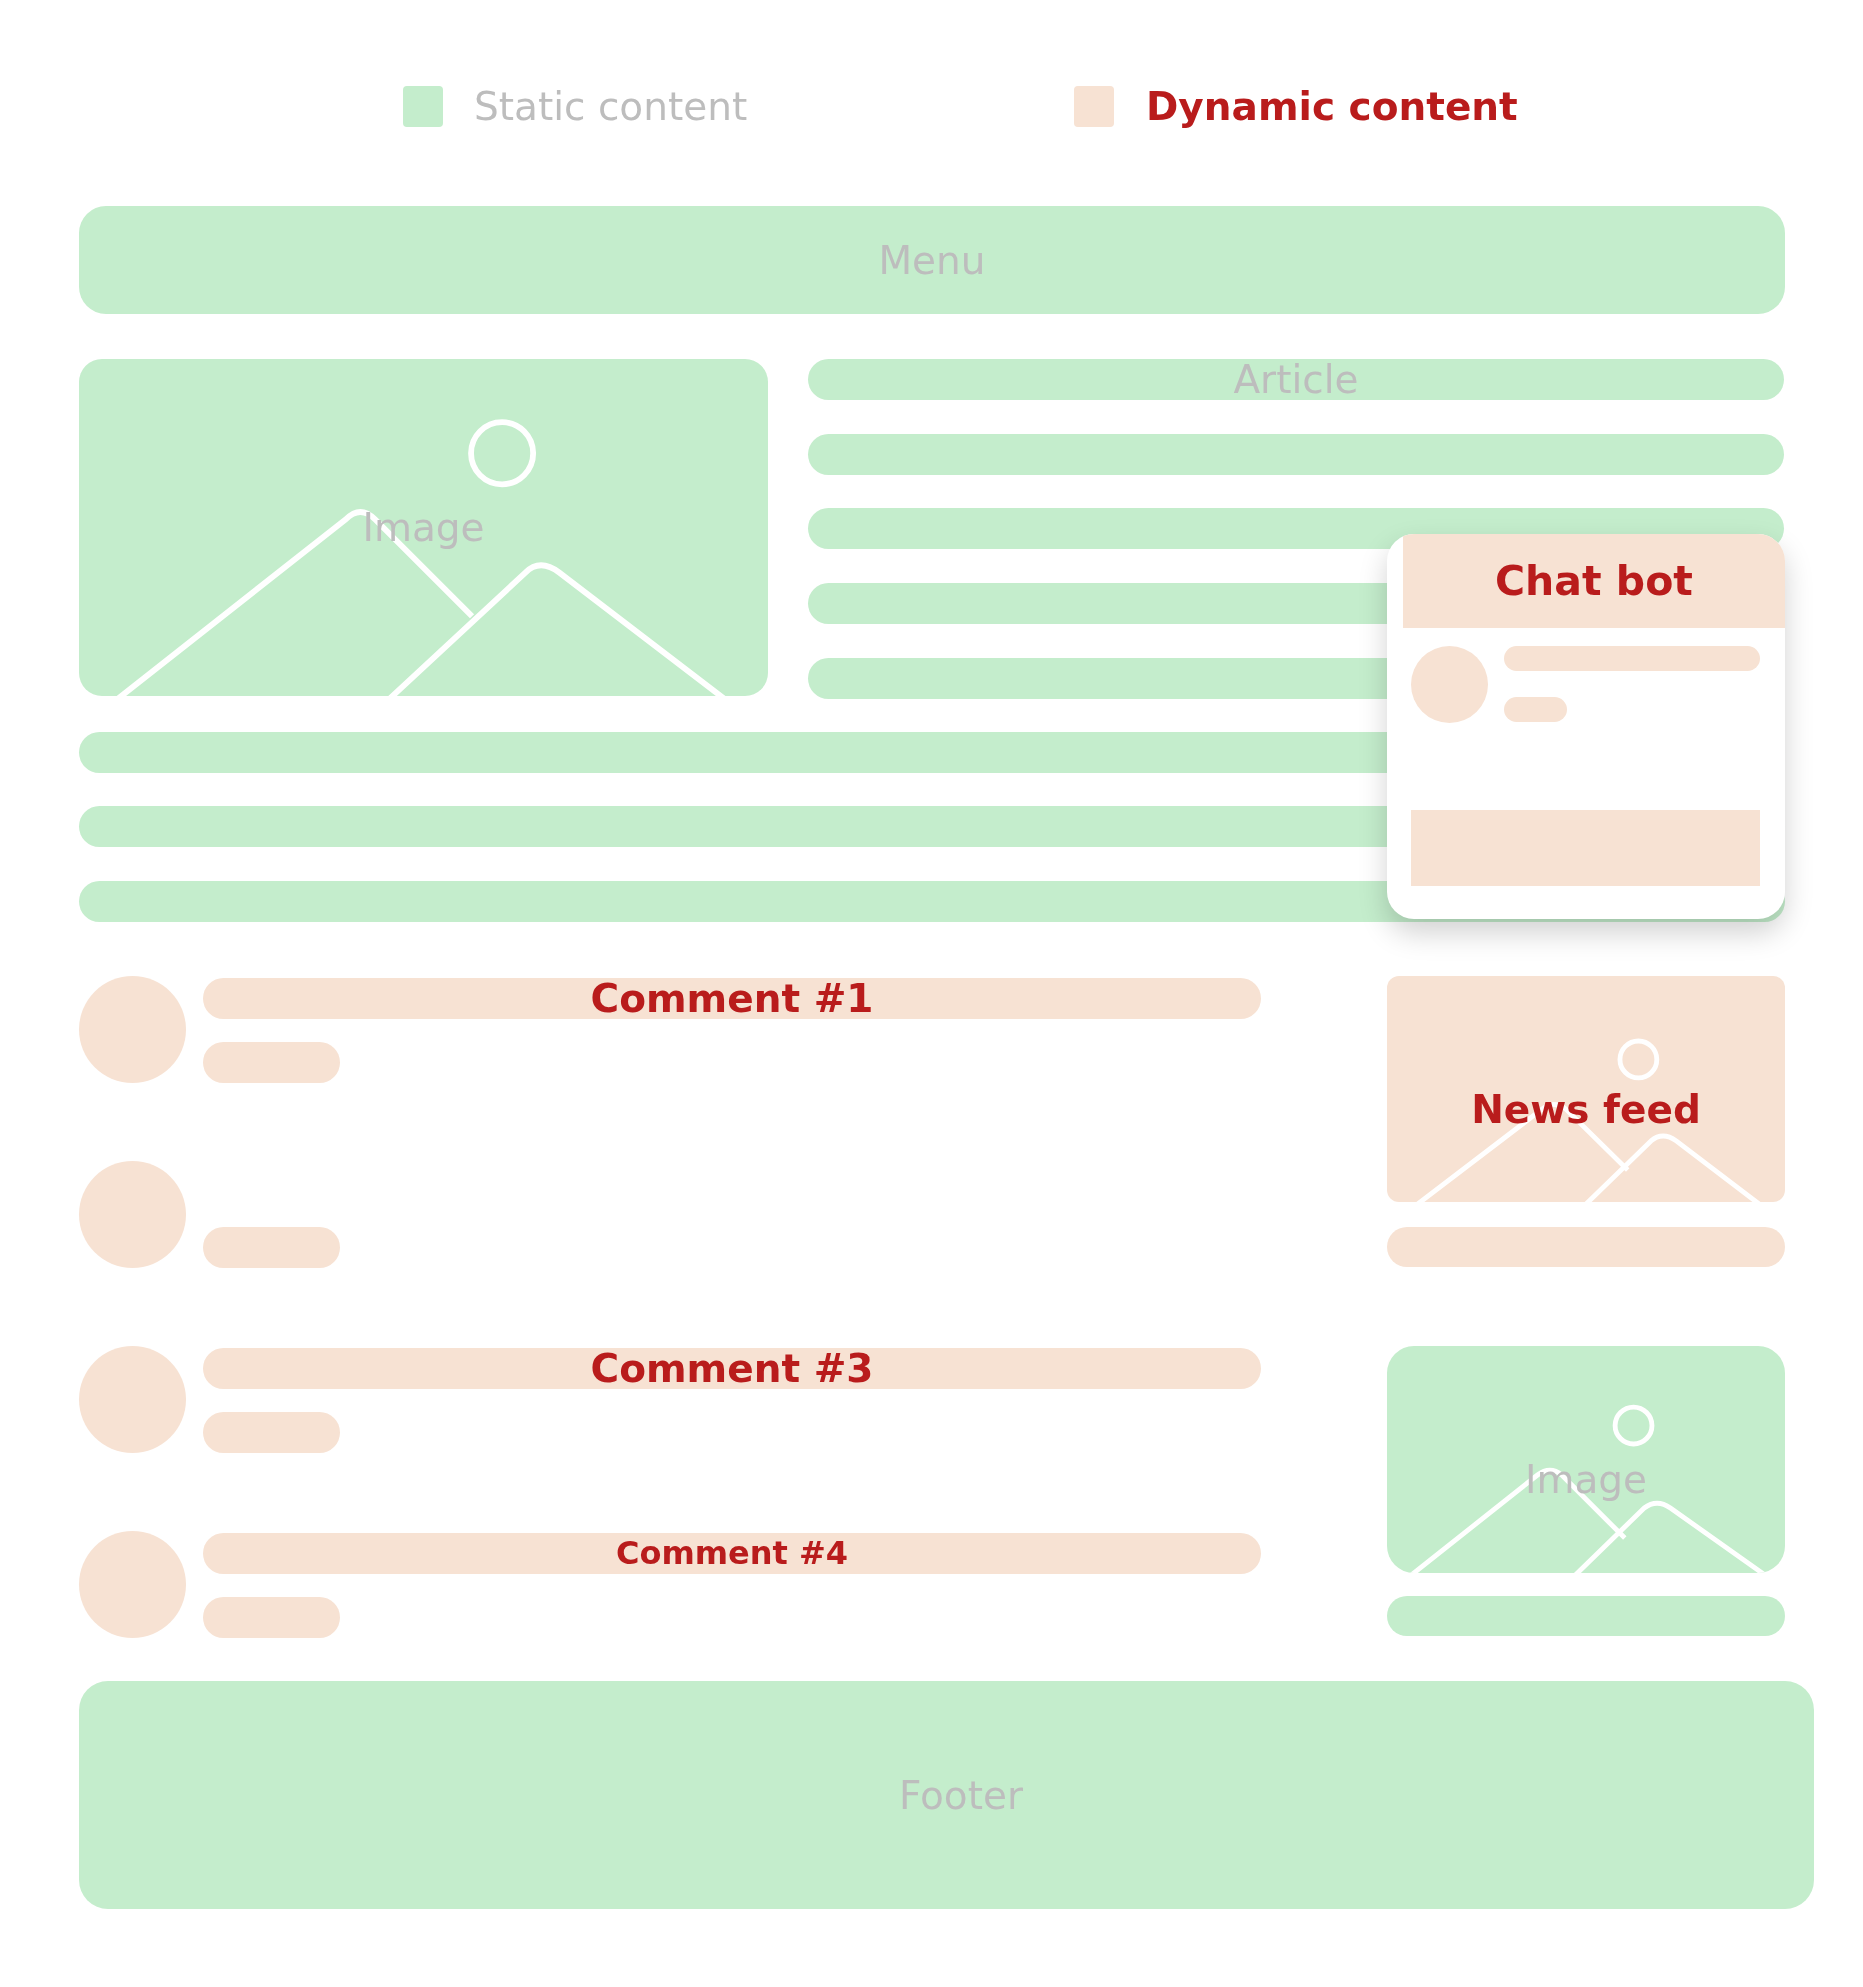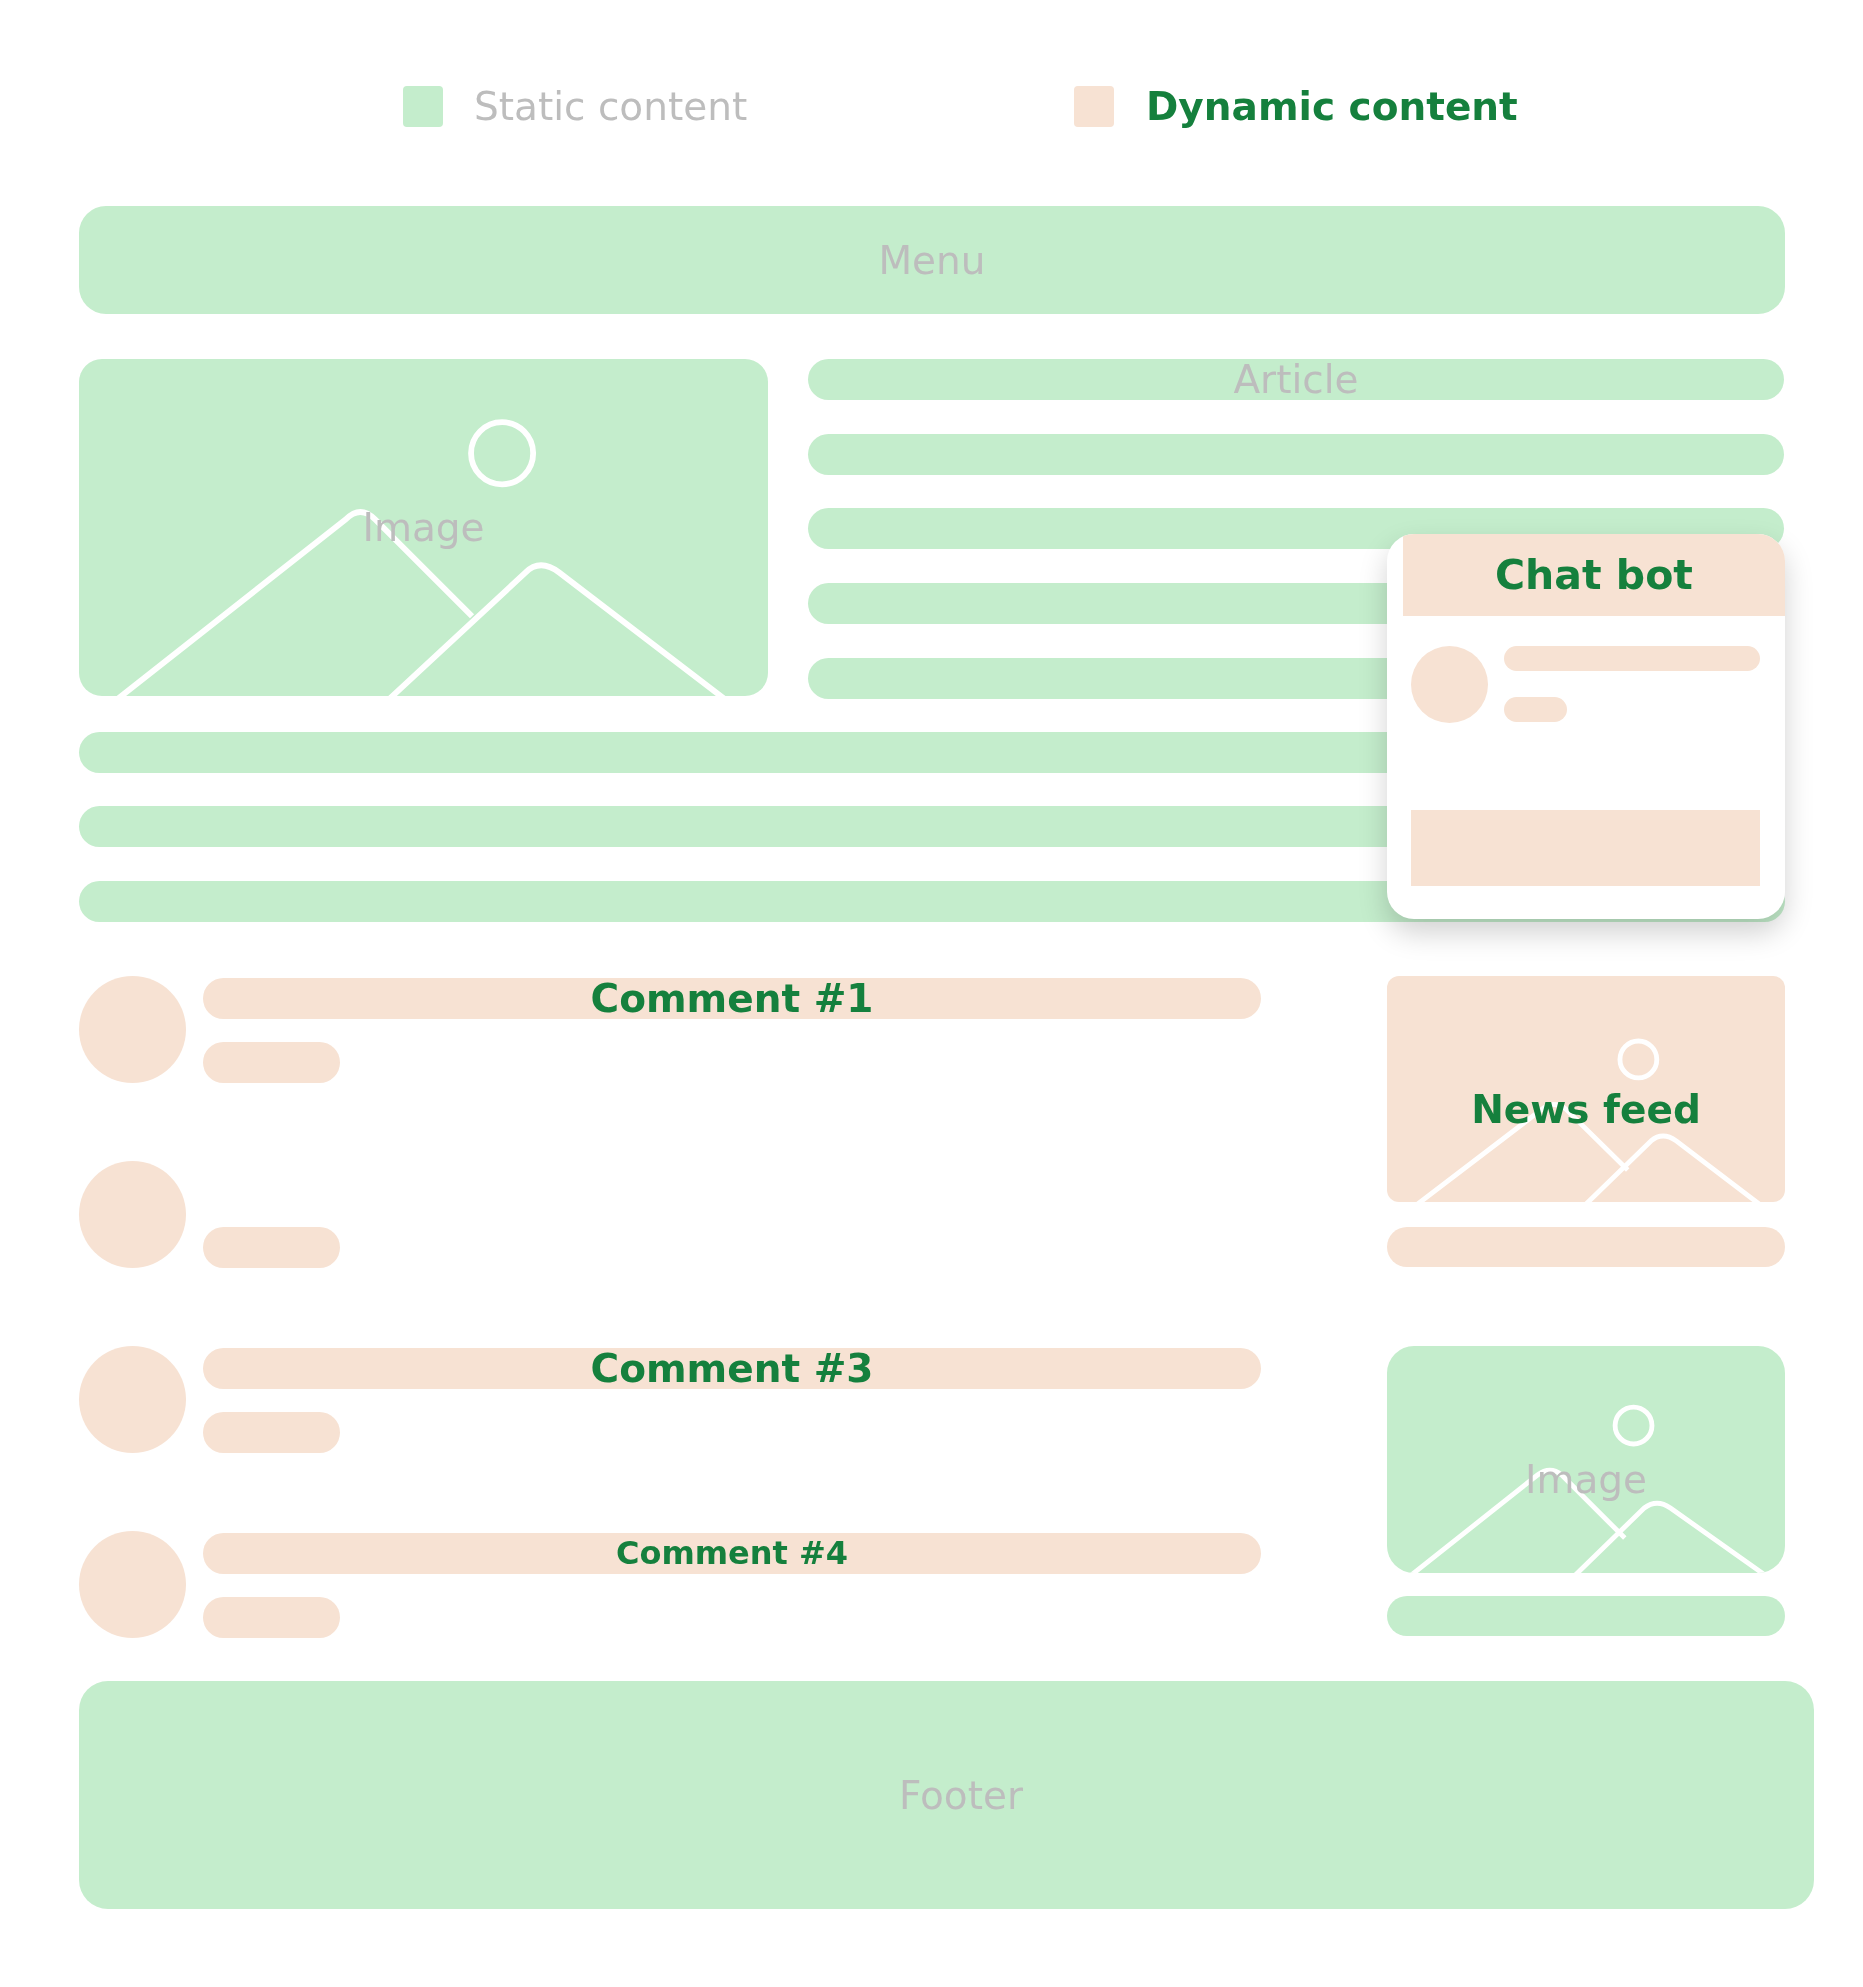--- a/index.html
+++ b/index.html
@@ -2,21 +2,21 @@
 <html><head>
 <meta charset="utf-8">
 <style>
   html,body{margin:0;padding:0;background:#ffffff;}
   body{width:1863px;height:1987px;position:relative;overflow:hidden;font-family:"DejaVu Sans","Liberation Sans",sans-serif;}
   .abs{position:absolute;}
   .green{background:#c4edcc;}
   .peach{background:#f7e2d3;}
   .pill{border-radius:20.4px;}
   .lbl-static{color:#bdbdbd;font-weight:600;}
-  .lbl-dyn{color:#15803d;font-weight:700;}
+  .lbl-dyn{color:#b91c1c;font-weight:700;}
   .center{display:flex;align-items:center;justify-content:center;}
   .legend-sq{width:40px;height:41px;border-radius:3.9px;}
   .legend-txt{font-size:39px;line-height:41px;white-space:nowrap;text-align:right;}
   svg{display:block;}
 </style>
 </head>
 <body>
 
 <div class="abs legend-sq green" style="left:403px;top:86px;"></div>
 <div class="abs legend-txt lbl-static" style="left:474px;top:86px;font-weight:500;">Static content</div>
@@ -41,21 +41,21 @@
 </div>
 <div class="abs green pill" style="left:808px;top:434px;width:976px;height:41px;"></div>
 <div class="abs green pill" style="left:808px;top:508px;width:976px;height:41px;"></div>
 <div class="abs green pill" style="left:808px;top:583px;width:976px;height:41px;"></div>
 <div class="abs green pill" style="left:808px;top:658px;width:976px;height:41px;"></div>
 <div class="abs green pill" style="left:79px;top:732px;width:1706px;height:41px;"></div>
 <div class="abs green pill" style="left:79px;top:806px;width:1706px;height:41px;"></div>
 <div class="abs green pill" style="left:79px;top:881px;width:1706px;height:41px;"></div>
 
 <div class="abs" style="left:1387px;top:534px;width:398px;height:385px;border-radius:27px;background:#ffffff;overflow:hidden;box-shadow:0 13.6px 29px rgba(0,0,0,0.18);">
-  <div class="peach center" style="height:82px;margin-left:16px;">
+  <div class="peach center" style="height:94px;margin-left:16px;">
     <span class="lbl-dyn" style="font-size:41px;font-weight:600;">Chat bot</span>
   </div>
   <div class="abs peach" style="left:24px;top:112px;width:77px;height:77px;border-radius:50%;"></div>
   <div class="abs peach pill" style="left:117px;top:112px;width:256px;height:25px;border-radius:12.6px;"></div>
   <div class="abs peach pill" style="left:117px;top:163px;width:63px;height:25px;border-radius:12.6px;"></div>
   <div class="abs peach" style="left:24px;top:276px;width:349px;height:76px;"></div>
 </div>
 
 <div class="abs" style="left:79px;top:976px;width:1184px;height:107px;">
   <div class="abs peach" style="left:0;top:0;width:107px;height:107px;border-radius:50%;"></div>

